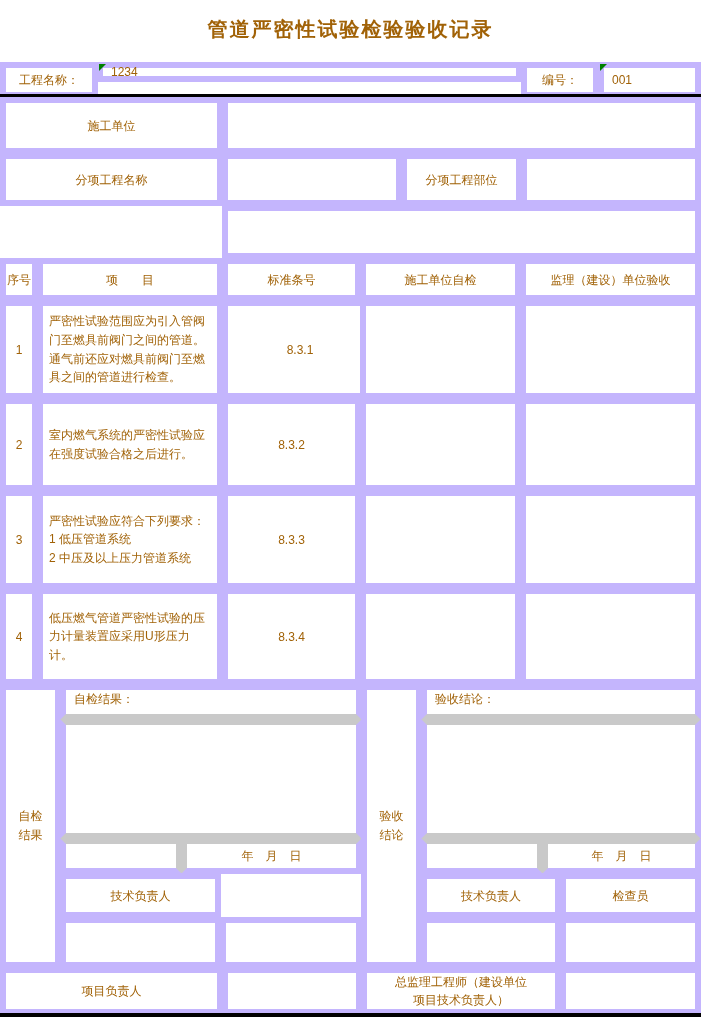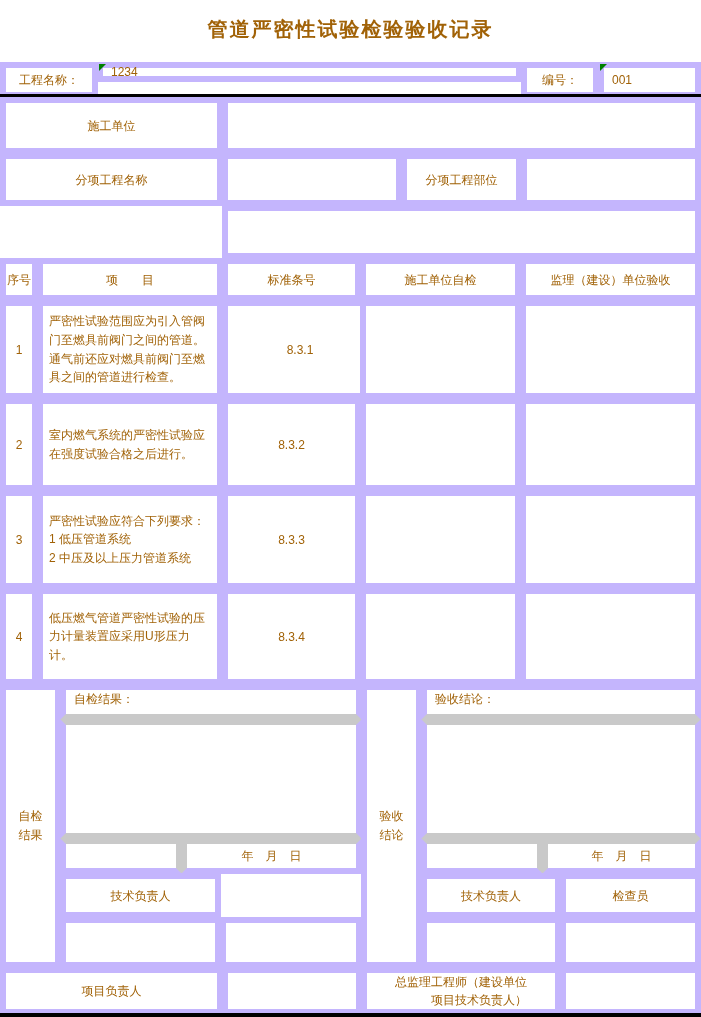--- a/index.html
+++ b/index.html
@@ -98,18 +98,18 @@
   <div class="cell" style="left:421px;top:873px;width:140px;height:45px;">技术负责人</div>
   <div class="cell" style="left:560px;top:873px;width:141px;height:45px;">检查员</div>
 
   <div class="cell" style="left:60px;top:917px;width:161px;height:51px;"></div>
   <div class="cell" style="left:220px;top:917px;width:142px;height:51px;"></div>
   <div class="cell" style="left:421px;top:917px;width:140px;height:51px;"></div>
   <div class="cell" style="left:560px;top:917px;width:141px;height:51px;"></div>
 
   <div class="cell" style="left:0;top:967px;width:223px;height:48px;">项目负责人</div>
   <div class="cell" style="left:222px;top:967px;width:140px;height:48px;"></div>
-  <div class="cell pre" style="left:361px;top:967px;width:200px;height:48px;text-align:right;">总监理工程师（建设单位
+  <div class="cell pre" style="left:361px;top:967px;width:200px;height:48px;">总监理工程师（建设单位
 项目技术负责人）</div>
   <div class="cell" style="left:560px;top:967px;width:141px;height:48px;"></div>
 
   <div class="thick" style="left:0;top:1013px;width:701px;height:4px;"></div>
 </div>
 
 </body></html>

